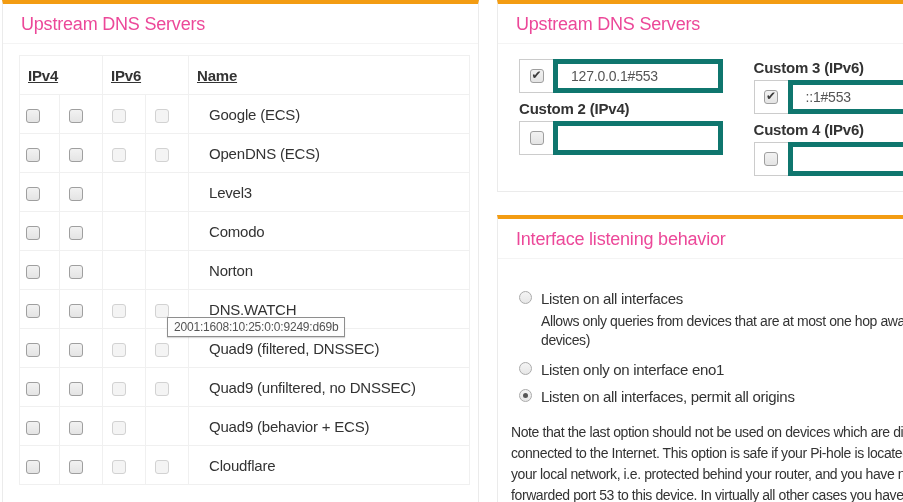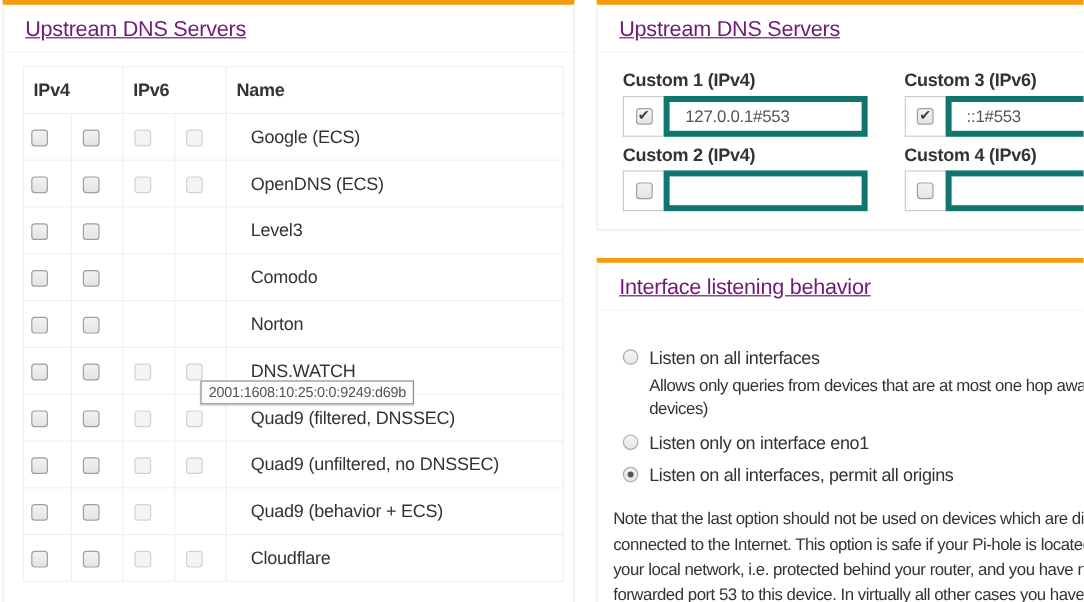--- a/index.html
+++ b/index.html
@@ -20,38 +20,37 @@
   .panel{
     position:absolute;
     background:#fff;
     border:1px solid var(--panel-border);
     border-top:4px solid var(--accent);
   }
   .panel-heading{
     padding:11px 17px 10px 18px;
     font-size:18px;
     line-height:18px;
-    color:#701a75;
+    color:#ec4899;
     border-bottom:1px solid #f4f4f4;
     letter-spacing:-0.2px;
     white-space:nowrap;
-    text-decoration:underline;
   }
   
   .panel-left{left:2px;top:0;width:477px;height:560px;}
   .panel-left .panel-body{padding:11px 10px 20px 16px;}
   table.dns{border-collapse:collapse;table-layout:fixed;width:450px;}
   table.dns th,table.dns td{
     border:1px solid var(--table-border);
     height:39px;
     vertical-align:middle;
     font-size:15px;
     color:#333;
   }
-  table.dns th{text-align:left;padding-left:8px;font-weight:bold;letter-spacing:-0.2px;}
+  table.dns th{text-align:left;padding-left:8px;font-weight:bold;letter-spacing:-0.2px;text-decoration:underline;}
   td.cbcell{padding-left:9px;}
   td.cbcell:first-child{padding-left:6px;}
   td.namecell{padding-left:20px;letter-spacing:-0.2px;}
   
   .cb{
     display:inline-block;width:14px;height:14px;
     border:1px solid #9f9f9f;border-radius:3px;
     background:linear-gradient(#f2f2f2,#e4e4e4);
     position:relative;vertical-align:middle;
   }
@@ -209,21 +208,20 @@
   </div>
 </div>
 
 <div class="native-tooltip">2001:1608:10:25:0:0:9249:d69b</div>
 
 <div class="panel panel-right">
   <div class="panel-heading">Upstream DNS Servers</div>
   <div class="panel-body">
     <div class="custom-col">
         <div class="custom-group">
-    <div class="custom-label">Custom 1 (IPv4)</div>
     <div class="input-group">
       <span class="addon">
               <span class="cb checked"></span>
             </span>
       <input type="text" value="127.0.0.1#553" style="">
     </div>
   </div>
         <div class="custom-group">
     <div class="custom-label">Custom 2 (IPv4)</div>
     <div class="input-group">

